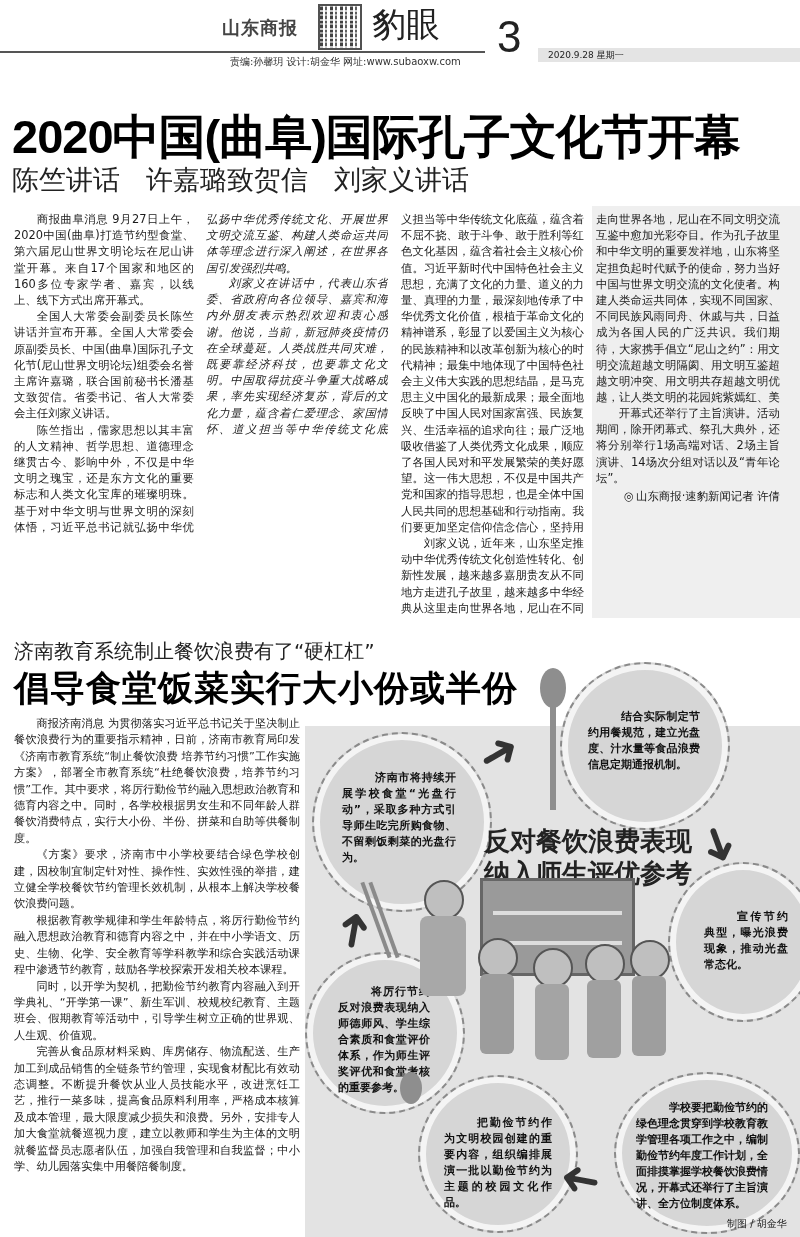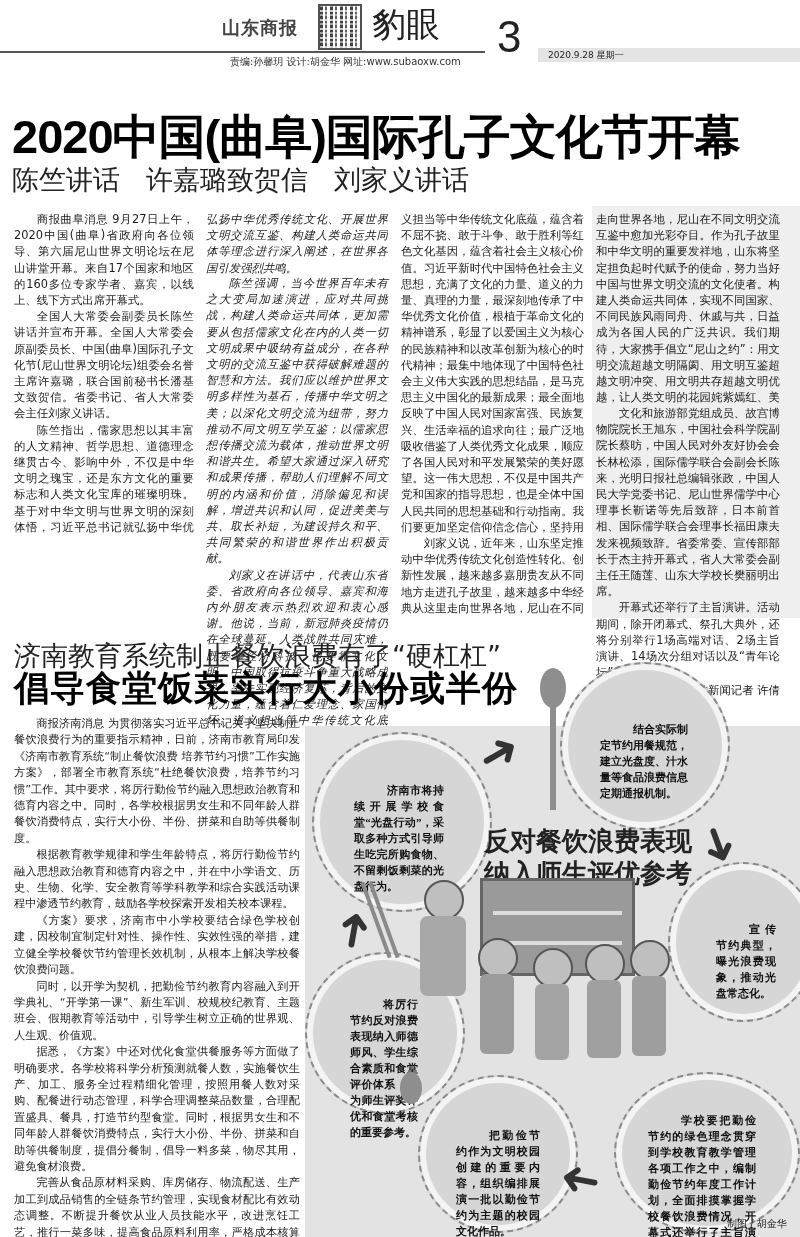--- a/index.html
+++ b/index.html
@@ -31,28 +31,28 @@
   .col p { margin: 0; text-indent: 2em; }
   .col p.noindent { text-indent: 0; }
   .byline { text-align: right; margin-top: 2px; }
   .byline::before { content: "◎"; margin-right: 2px; }
   .c1 { left: 14px; top: 211px; width: 180px; }
   .c2 { left: 206px; top: 211px; width: 182px; font-style: italic; }
   .c3 { left: 401px; top: 211px; width: 183px; }
   .c4 { left: 596px; top: 211px; width: 184px; }
   .c4-bg { left: 592px; top: 206px; width: 208px; height: 412px; background: #efefef; }
   
-  .kicker { left: 14px; top: 638px; font-size: 27px; color: #222; white-space: nowrap; }
+  .kicker { left: 14px; top: 638px; font-size: 20px; color: #222; white-space: nowrap; }
   .headline2 { left: 14px; top: 665px; font-size: 35px; font-weight: bold; color: #000; white-space: nowrap; font-family: "Liberation Sans", sans-serif; letter-spacing: 1px; }
   .c5 { left: 14px; top: 716px; width: 286px; font-size: 11.2px; line-height: 16.4px; }
   
   .info-bg { left: 305px; top: 726px; width: 495px; height: 511px; background: #e3e3e3; }
   .bubble { border-radius: 50%; border: 2px dashed #8a8a8a; background: #d6d6d6; box-shadow: 0 0 0 6px #f4f4f4 inset; box-sizing: border-box; }
   .bubble-text { font-size: 11px; line-height: 16px; color: #111; text-align: justify; font-weight: bold; }
-  .bubble-text p { margin: 16px; text-indent: 3em; font-family: Liberation Serif, serif; }
+  .bubble-text p { margin: 4px; text-indent: 3em; }
   .info-title { left: 484px; top: 825px; font-size: 26px; font-weight: bold; line-height: 32px; color: #222; white-space: nowrap; }
   .arrow { font-size: 48px; color: #333; line-height: 1; }
   .counter { left: 480px; top: 878px; width: 155px; height: 98px; background: #9a9a9a; border: 3px solid #666; box-sizing: border-box; }
   .counter .shelf { position: absolute; left: 10px; right: 10px; height: 4px; background: #ddd; }
   .kid { border-radius: 50%; background: #bfbfbf; border: 2px solid #555; }
   .spoon-head { width: 26px; height: 40px; border-radius: 50%; background: #8e8e8e; }
   .spoon-stick { width: 6px; background: #8e8e8e; }
   .chop { width: 4px; background: #8a8a8a; transform: rotate(-20deg); }
   .credit-graphic { left: 727px; top: 1217px; font-size: 10px; color: #222; }
 </style>
@@ -68,36 +68,34 @@
 <div class="abs date-bar">2020.9.28 星期一</div>
 
 <div class="abs headline">2020中国(曲阜)国际孔子文化节开幕</div>
 <div class="abs subhead">
   <span>陈竺讲话</span><span>许嘉璐致贺信</span><span>刘家义讲话</span>
 </div>
 
 <div class="abs c4-bg"></div>
 
 <div class="abs col c1">
-  <p>商报曲阜消息 9月27日上午，2020中国(曲阜)省政府向各位领导、第六届尼山世界文明论坛在尼山讲堂开幕。来自17个国家和地区的160多位专家学者、嘉宾，以线上、线下方式出席开幕式。</p>
+  <p>商报曲阜消息 9月27日上午，2020中国(曲阜)打造节约型食堂、第六届尼山世界文明论坛在尼山讲堂开幕。来自17个国家和地区的160多位专家学者、嘉宾，以线上、线下方式出席开幕式。</p>
   <p>全国人大常委会副委员长陈竺讲话并宣布开幕。全国人大常委会原副委员长、中国(曲阜)国际孔子文化节(尼山世界文明论坛)组委会名誉主席许嘉璐，联合国前秘书长潘基文致贺信。省委书记、省人大常委会主任刘家义讲话。</p>
   <p style="height:114px;overflow:hidden">陈竺指出，儒家思想以其丰富的人文精神、哲学思想、道德理念继贯古今、影响中外，不仅是中华文明之瑰宝，还是东方文化的重要标志和人类文化宝库的璀璨明珠。基于对中华文明与世界文明的深刻体悟，习近平总书记就弘扬中华优秀传统文化、开展世界文明交流互鉴、构建人类命运共同体等理念进行深入阐述，在世界各国引发强烈共鸣。</p>
 </div>
 <div class="abs col c2">
   <p class="noindent" style="height:64px;overflow:hidden">弘扬中华优秀传统文化、开展世界文明交流互鉴、构建人类命运共同体等理念进行深入阐述，在世界各国引发强烈共鸣。</p>
-  <p>陈竺强调，当今世界百年未有之大变局加速演进，应对共同挑战，构建人类命运共同体，更加需要从包括儒家文化在内的人类一切文明成果中吸纳有益成分，在各种文明的交流互鉴中获得破解难题的智慧和方法。我们应以维护世界文明多样性为基石，传播中华文明之美；以深化文明交流为纽带，努力推动不同文明互学互鉴；以儒家思想传播交流为载体，推动世界文明和谐共生。希望大家通过深入研究和成果传播，帮助人们理解不同文明的内涵和价值，消除偏见和误解，增进共识和认同，促进美美与共、取长补短，为建设持久和平、共同繁荣的和谐世界作出积极贡献。</p>
   <p style="height:162px;overflow:hidden">刘家义在讲话中，代表山东省委、省政府向各位领导、嘉宾和海内外朋友表示热烈欢迎和衷心感谢。他说，当前，新冠肺炎疫情仍在全球蔓延。人类战胜共同灾难，既要靠经济科技，也要靠文化文明。中国取得抗疫斗争重大战略成果，率先实现经济复苏，背后的文化力量，蕴含着仁爱理念、家国情怀、道义担当等中华传统文化底蕴，蕴含着不屈不挠、敢于斗争、敢于胜利等红色文化基因，蕴含着社会主义核心价值。习近平新时代中国特色社会主义思想，充满了文化的力量、道义的力量、真理的力量，最深刻地传承了中华优秀文化价值，根植于革命文化的精神谱系，彰显了以爱国主义为核心的民族精神和以改革创新为核心的时代精神；最集中地体现了中国特色社会主义伟大实践的思想结晶，是马克思主义中国化的最新成果；最全面地反映了中国人民对国家富强、民族复兴、生活幸福的追求向往；最广泛地吸收借鉴了人类优秀文化成果，顺应了各国人民对和平发展繁荣的美好愿望。这一伟大思想，不仅是中国共产党和国家的指导思想，也是全体中国人民共同的思想基础和行动指南。我们要更加坚定信仰信念信心，坚持用习近平新时代中国特色社会主义思想武装党员干部、教育人民群众，汇聚起1亿多齐鲁儿女建设新时代现代化强省的磅礴力量。</p>
 </div>
 <div class="abs col c3">
   <p class="noindent" style="height:324px;overflow:hidden">义担当等中华传统文化底蕴，蕴含着不屈不挠、敢于斗争、敢于胜利等红色文化基因，蕴含着社会主义核心价值。习近平新时代中国特色社会主义思想，充满了文化的力量、道义的力量、真理的力量，最深刻地传承了中华优秀文化价值，根植于革命文化的精神谱系，彰显了以爱国主义为核心的民族精神和以改革创新为核心的时代精神；最集中地体现了中国特色社会主义伟大实践的思想结晶，是马克思主义中国化的最新成果；最全面地反映了中国人民对国家富强、民族复兴、生活幸福的追求向往；最广泛地吸收借鉴了人类优秀文化成果，顺应了各国人民对和平发展繁荣的美好愿望。这一伟大思想，不仅是中国共产党和国家的指导思想，也是全体中国人民共同的思想基础和行动指南。我们要更加坚定信仰信念信心，坚持用习近平新时代中国特色社会主义思想武装党员干部、教育人民群众，汇聚起1亿多齐鲁儿女建设新时代现代化强省的磅礴力量。</p>
   <p style="height:82px;overflow:hidden">刘家义说，近年来，山东坚定推动中华优秀传统文化创造性转化、创新性发展，越来越多嘉朋贵友从不同地方走进孔子故里，越来越多中华经典从这里走向世界各地，尼山在不同文明交流互鉴中愈加光彩夺目。作为孔子故里和中华文明的重要发祥地，山东将坚定担负起时代赋予的使命，努力当好中国与世界文明交流的文化使者。构建人类命运共同体，实现不同国家、不同民族风雨同舟、休戚与共，日益成为各国人民的广泛共识。我们期待，大家携手倡立“尼山之约”：用文明交流超越文明隔阂、用文明互鉴超越文明冲突、用文明共存超越文明优越，让人类文明的花园姹紫嫣红、美美与共。</p>
 </div>
 <div class="abs col c4">
   <p class="noindent" style="height:194px;overflow:hidden">走向世界各地，尼山在不同文明交流互鉴中愈加光彩夺目。作为孔子故里和中华文明的重要发祥地，山东将坚定担负起时代赋予的使命，努力当好中国与世界文明交流的文化使者。构建人类命运共同体，实现不同国家、不同民族风雨同舟、休戚与共，日益成为各国人民的广泛共识。我们期待，大家携手倡立“尼山之约”：用文明交流超越文明隔阂、用文明互鉴超越文明冲突、用文明共存超越文明优越，让人类文明的花园姹紫嫣红、美美与共。</p>
-  <p>文化和旅游部党组成员、故宫博物院院长王旭东，中国社会科学院副院长蔡昉，中国人民对外友好协会会长林松添，国际儒学联合会副会长陈来，光明日报社总编辑张政，中国人民大学党委书记、尼山世界儒学中心理事长靳诺等先后致辞，日本前首相、国际儒学联合会理事长福田康夫发来视频致辞。省委常委、宣传部部长于杰主持开幕式，省人大常委会副主任王随莲、山东大学校长樊丽明出席。</p>
   <p>开幕式还举行了主旨演讲。活动期间，除开闭幕式、祭孔大典外，还将分别举行1场高端对话、2场主旨演讲、14场次分组对话以及“青年论坛”。</p>
   <div class="byline">山东商报·速豹新闻记者 许倩</div>
 </div>
 
 <div class="abs kicker">济南教育系统制止餐饮浪费有了“硬杠杠”</div>
 <div class="abs headline2">倡导食堂饭菜实行大小份或半份</div>
 
 <div class="abs info-bg"></div>
 
 <div class="abs bubble" style="left:312px;top:732px;width:180px;height:180px;"></div>
@@ -157,19 +155,18 @@
 
 <div class="abs arrow" style="left:478px;top:728px;transform:rotate(-30deg);">➜</div>
 <div class="abs arrow" style="left:700px;top:820px;transform:rotate(70deg);">➜</div>
 <div class="abs arrow" style="left:560px;top:1158px;transform:rotate(190deg);">➜</div>
 <div class="abs arrow" style="left:332px;top:906px;transform:rotate(-80deg);">➜</div>
 
 <div class="abs credit-graphic">制图 / 胡金华</div>
 
 <div class="abs col c5">
   <p>商报济南消息 为贯彻落实习近平总书记关于坚决制止餐饮浪费行为的重要指示精神，日前，济南市教育局印发《济南市教育系统“制止餐饮浪费 培养节约习惯”工作实施方案》，部署全市教育系统“杜绝餐饮浪费，培养节约习惯”工作。其中要求，将厉行勤俭节约融入思想政治教育和德育内容之中。同时，各学校根据男女生和不同年龄人群餐饮消费特点，实行大小份、半份、拼菜和自助等供餐制度。</p>
+  <p>《方案》要求，济南市中小学校要结合绿色学校创建，因校制宜制定针对性、操作性、实效性强的举措，建立健全学校餐饮节约管理长效机制，从根本上解决学校餐饮浪费问题。</p>
   <p>根据教育教学规律和学生年龄特点，将厉行勤俭节约融入思想政治教育和德育内容之中，并在中小学语文、历史、生物、化学、安全教育等学科教学和综合实践活动课程中渗透节约教育，鼓励各学校探索开发相关校本课程。</p>
-  <p>《方案》要求，济南市中小学校要结合绿色学校创建，因校制宜制定针对性、操作性、实效性强的举措，建立健全学校餐饮节约管理长效机制，从根本上解决学校餐饮浪费问题。</p>
   <p>同时，以开学为契机，把勤俭节约教育内容融入到开学典礼、“开学第一课”、新生军训、校规校纪教育、主题班会、假期教育等活动中，引导学生树立正确的世界观、人生观、价值观。</p>
-  <p>据悉，《方案》中还对优化食堂供餐服务等方面做了明确要求。各学校将科学分析预测就餐人数，实施餐饮生产、加工、服务全过程精细化管理，按照用餐人数对采购、配餐进行动态管理，科学合理调整菜品数量，合理配置盛具、餐具，打造节约型食堂。同时，根据男女生和不同年龄人群餐饮消费特点，实行大小份、半份、拼菜和自助等供餐制度，提倡分餐制，倡导一料多菜，物尽其用，避免食材浪费。</p>
   <p>完善从食品原材料采购、库房储存、物流配送、生产加工到成品销售的全链条节约管理，实现食材配比有效动态调整。不断提升餐饮从业人员技能水平，改进烹饪工艺，推行一菜多味，提高食品原料利用率，严格成本核算及成本管理，最大限度减少损失和浪费。另外，安排专人加大食堂就餐巡视力度，建立以教师和学生为主体的文明就餐监督员志愿者队伍，加强自我管理和自我监督；中小学、幼儿园落实集中用餐陪餐制度。</p>
 
 </div>
 
 </body></html>

